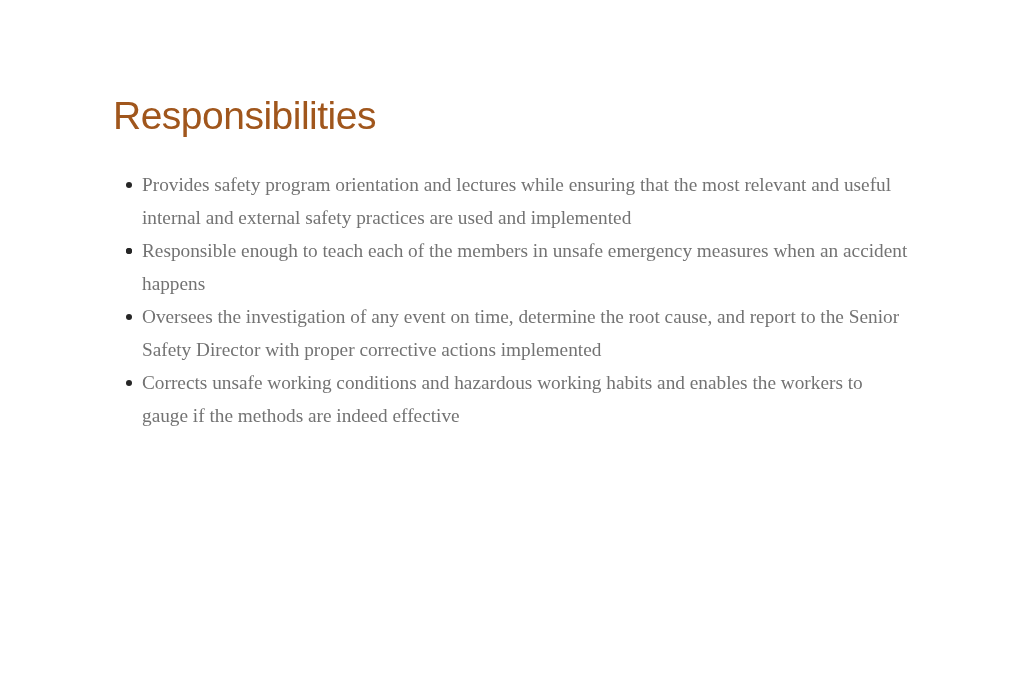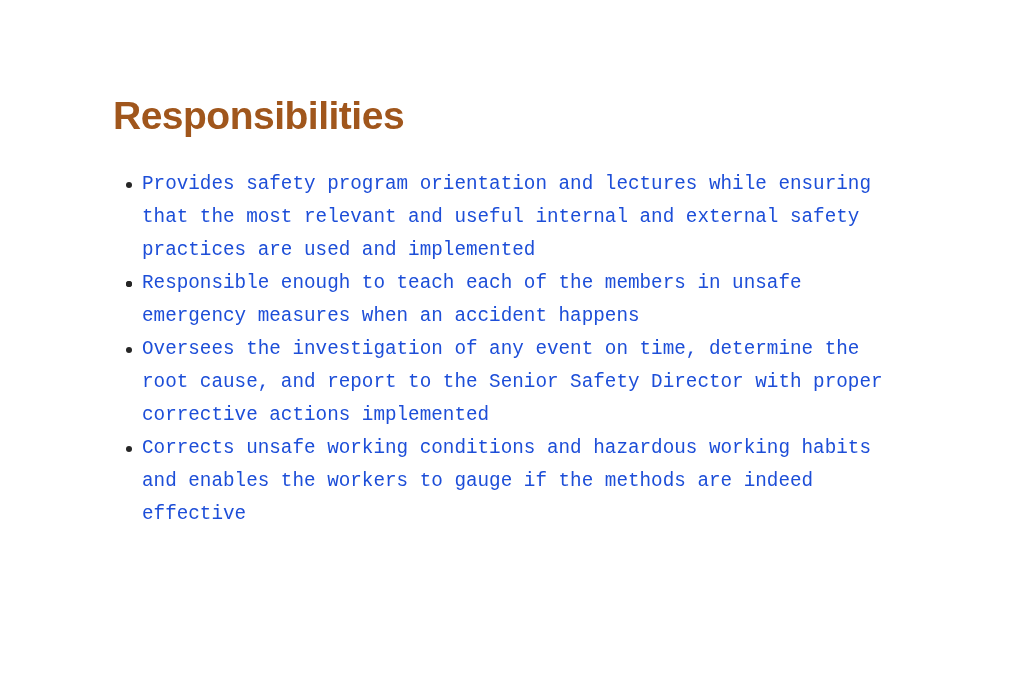--- a/index.html
+++ b/index.html
@@ -1,37 +1,37 @@
 <!DOCTYPE html>
 <html><head>
   <meta charset="utf-8">
   <style>
     html, body { margin: 0; padding: 0; background: #ffffff; }
     body { width: 1024px; height: 696px; overflow: hidden; position: relative; }
     .page { position: absolute; left: 113px; top: 88px; width: 800px; }
     h1 {
       margin: 0;
       font-family: "Liberation Sans", sans-serif;
-      font-weight: bold;
+      font-weight: normal;
       font-size: 39px;
       line-height: 56px;
       color: #a0561c;
       letter-spacing: -0.5px;
     }
     ul {
       margin: 24px 0 0 0;
       padding: 0 0 0 29px;
       list-style: none;
     }
     li {
       position: relative;
-      font-family: Liberation Mono, monospace;
+      font-family: Liberation Serif, serif;
       font-size: 19.3px;
       line-height: 33px;
-      color: #1d4ed8;
+      color: #737373;
       width: 770px;
     }
     li .bullet {
       position: absolute;
       left: -16px;
       top: 14px;
       width: 6px;
       height: 6px;
       border-radius: 50%;
       background: #262626;

